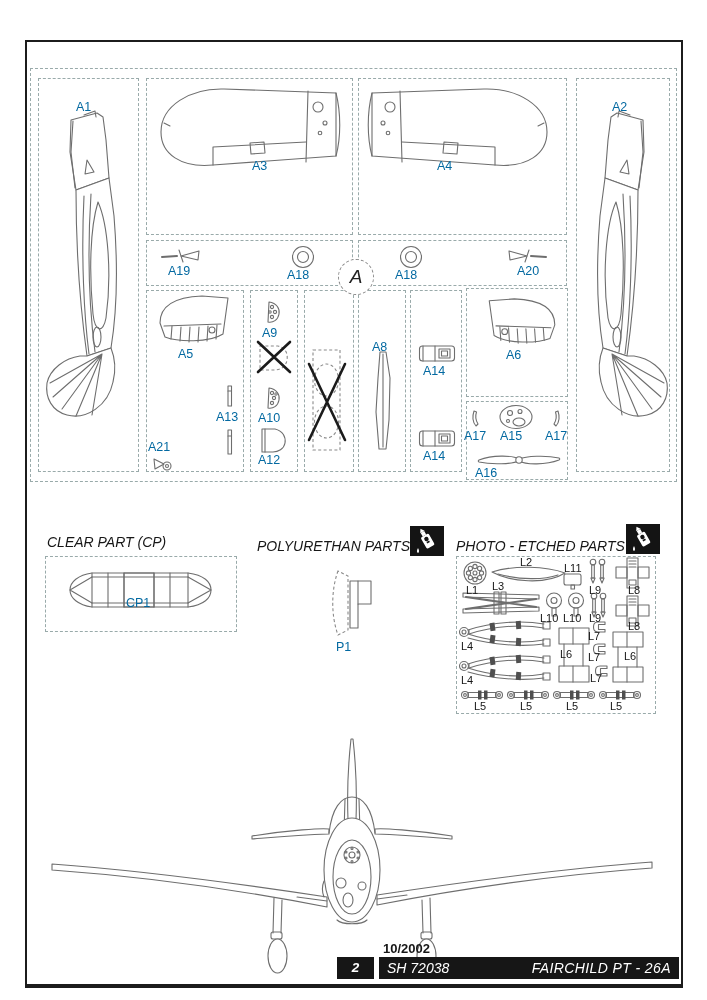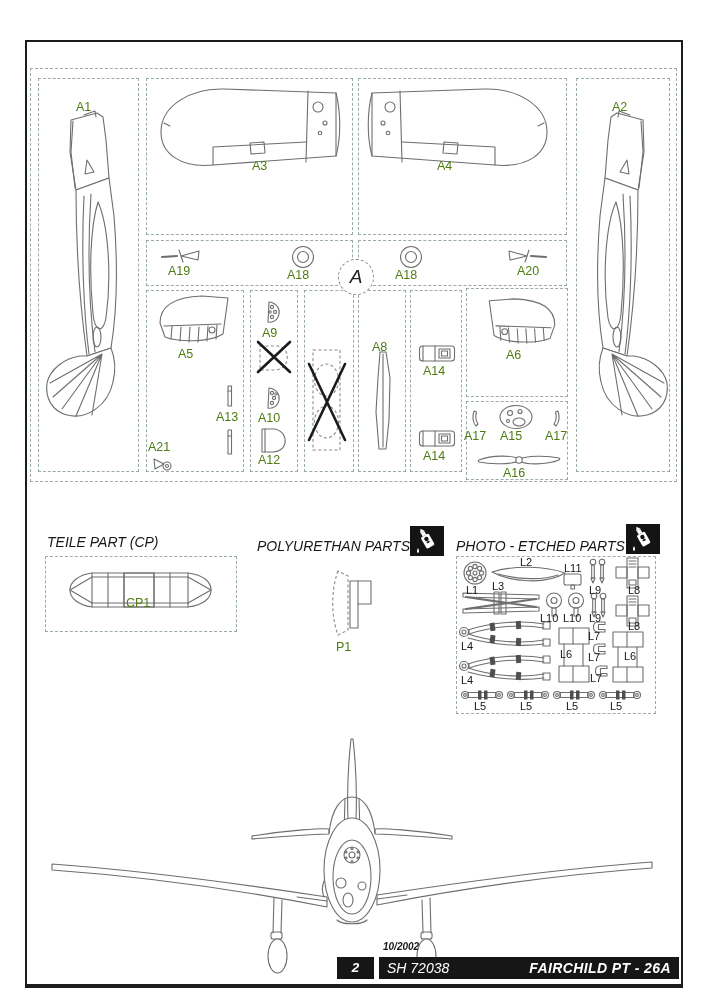--- a/index.html
+++ b/index.html
@@ -4,40 +4,40 @@
 <style>
   html,body{margin:0;padding:0;background:#e8e8e8;}
   .page{position:relative;width:707px;height:1000px;background:#fff;margin:0 auto;
         font-family:"Liberation Sans",sans-serif;overflow:hidden;}
   .pborder{position:absolute;left:25px;top:40px;width:654px;height:942px;
            border:2px solid #1c1c1c;border-bottom-width:4px;}
   .banner{position:absolute;left:29px;top:45px;width:648px;height:21px;background:#161616;
           color:#fff;font-style:italic;font-weight:bold;font-size:15px;text-align:center;
           line-height:21px;letter-spacing:.5px;word-spacing:9px;}
   .dbox{position:absolute;border:1px dashed #9aa;}
-  .plabel{position:absolute;font-size:12.5px;color:#4d7c0f;white-space:nowrap;}
+  .plabel{position:absolute;font-size:12.5px;color:#0369a1;white-space:nowrap;}
   .llabel{position:absolute;font-size:11px;color:#161616;white-space:nowrap;}
   .stitle{position:absolute;font-style:italic;font-size:14px;color:#161616;white-space:nowrap;}
   .acircle{position:absolute;left:338px;top:259px;width:34px;height:34px;border:1.5px dashed #8a8a8a;
            border-radius:50%;background:#fff;color:#222;font-style:italic;font-size:19px;
            text-align:center;line-height:34px;}
   svg.part{position:absolute;overflow:visible;}
   .ln{fill:none;stroke:#6e6e6e;stroke-width:1.1;stroke-linecap:round;stroke-linejoin:round;}
   .lnw{fill:#fff;stroke:#6e6e6e;stroke-width:1.1;stroke-linecap:round;stroke-linejoin:round;}
   .dash{fill:none;stroke:#8a8a8a;stroke-width:1.1;stroke-dasharray:3 2.4;}
   .xmark{fill:none;stroke:#1b1b1b;stroke-width:2.6;stroke-linecap:round;}
   .dark{fill:#4f4f4f;stroke:none;}
-  .date{position:absolute;left:383px;top:941px;font-size:10px;font-weight:bold;font-style:italic;color:#161616;}
+  .date{position:absolute;left:383px;top:941px;font-size:13px;font-weight:bold;color:#161616;}
   .pagebox{position:absolute;left:337px;top:957px;width:37px;height:22px;background:#161616;color:#fff;
            font-weight:bold;font-style:italic;font-size:13.5px;text-align:center;line-height:22px;}
   .fbar{position:absolute;left:379px;top:957px;width:300px;height:22px;background:#161616;color:#fff;
         display:flex;justify-content:space-between;align-items:center;padding:0 8px;
         box-sizing:border-box;font-style:italic;}
   .fbar .num{font-size:14px;}
-  .fbar .name{font-size:14px;font-weight:bold;letter-spacing:.4px;}
+  .fbar .name{font-size:14px;font-weight:normal;letter-spacing:.4px;}
 </style>
 </head>
 <body>
 
 <div class="page">
   <div class="pborder"></div>
 
   <div class="dbox" style="left:30px;top:68px;width:645px;height:412px"></div>
   <div class="dbox" style="left:38px;top:78px;width:99px;height:392px"></div>
   <div class="dbox" style="left:146px;top:78px;width:205px;height:155px"></div>
@@ -278,23 +278,23 @@
   <span class="plabel" style="left:258px;top:411px">A10</span>
   <span class="plabel" style="left:258px;top:453px">A12</span>
   <span class="plabel" style="left:148px;top:440px">A21</span>
   <span class="plabel" style="left:372px;top:340px">A8</span>
   <span class="plabel" style="left:423px;top:364px">A14</span>
   <span class="plabel" style="left:423px;top:449px">A14</span>
   <span class="plabel" style="left:506px;top:348px">A6</span>
   <span class="plabel" style="left:464px;top:429px">A17</span>
   <span class="plabel" style="left:500px;top:429px">A15</span>
   <span class="plabel" style="left:545px;top:429px">A17</span>
-  <span class="plabel" style="left:503px;top:466px">A16</span>
-
-  <span class="stitle" style="left:47px;top:534px">TEILE PART (CP)</span>
+  <span class="plabel" style="left:475px;top:466px">A16</span>
+
+  <span class="stitle" style="left:47px;top:534px">CLEAR PART (CP)</span>
   <div class="dbox" style="left:45px;top:556px;width:190px;height:74px"></div>
   <svg class="part" style="left:66px;top:568px" width="148" height="44" viewBox="0 0 148 44">
     <g class="ln">
       <path d="M26,5 L122,5 C138,7 145,14 145,22 C145,30 138,37 122,39 L26,39 C12,37 4,30 4,22 C4,14 12,7 26,5 Z" class="lnw"></path>
       <path d="M26,5 L26,39 M42,5 L42,39 M58,5 L58,39 M88,5 L88,39 M104,5 L104,39 M122,5 L122,39"></path>
       <path d="M26,9 L122,9 M26,35 L122,35"></path>
       <path d="M4,22 L26,9 M4,22 L26,35 M145,22 L122,9 M145,22 L122,35"></path>
       <rect x="58" y="5" width="30" height="34"></rect>
     </g>
   </svg>

